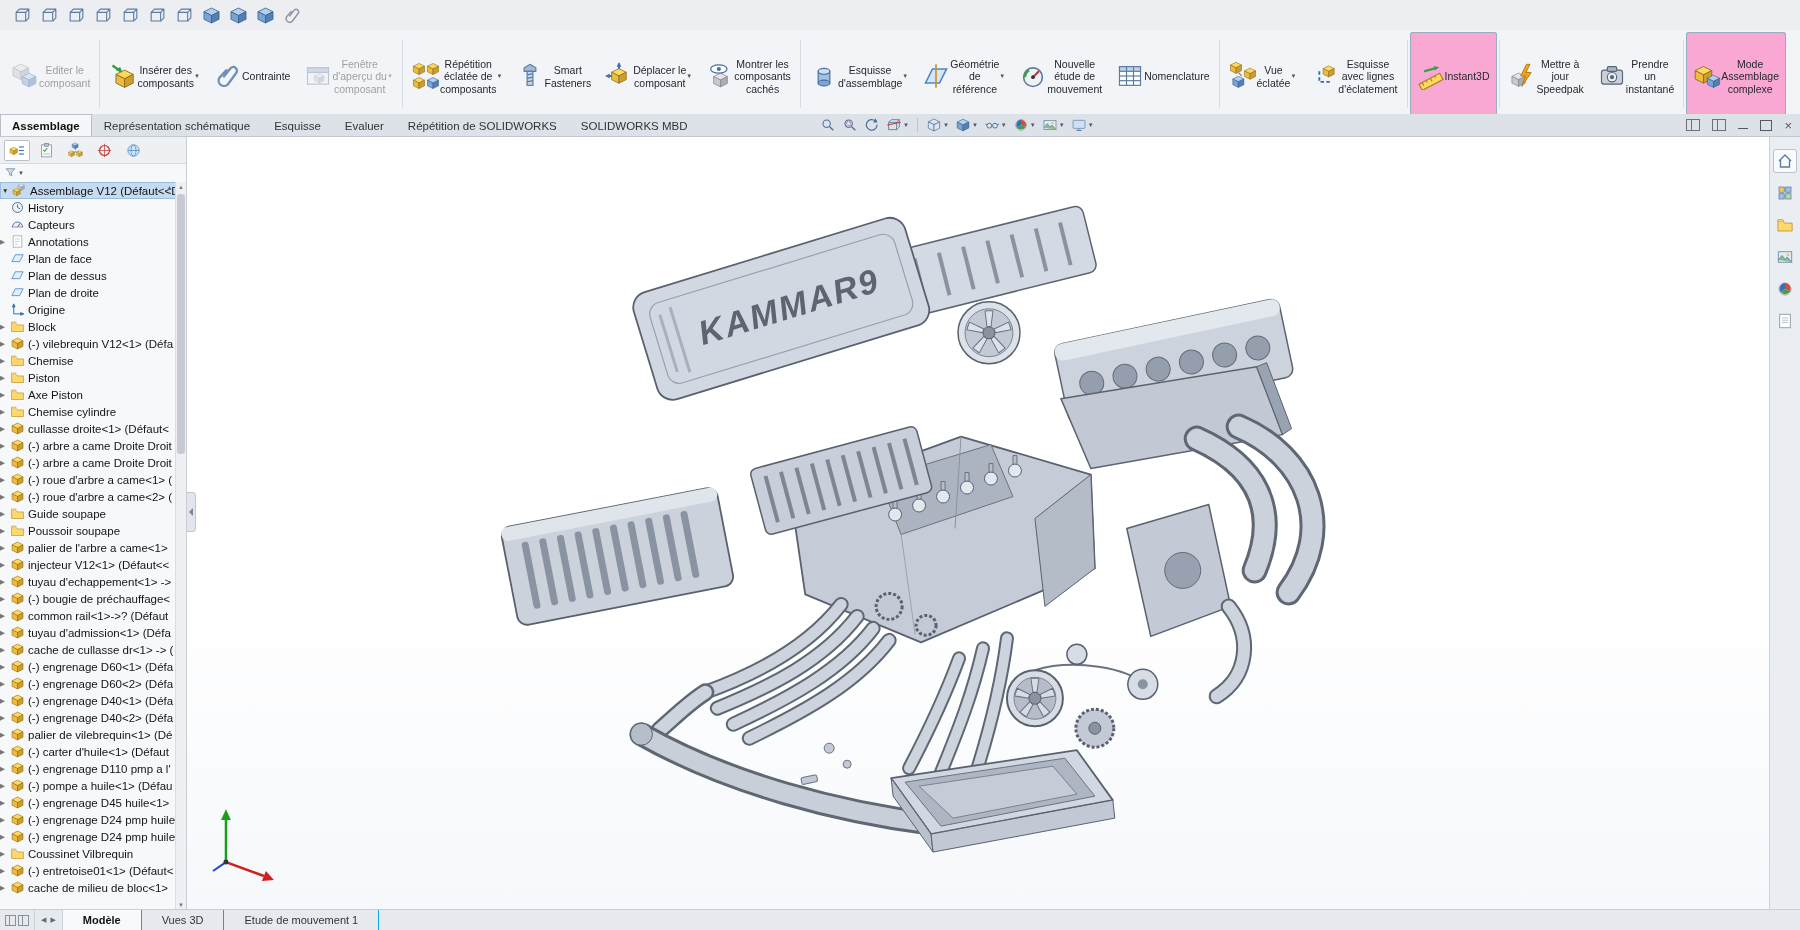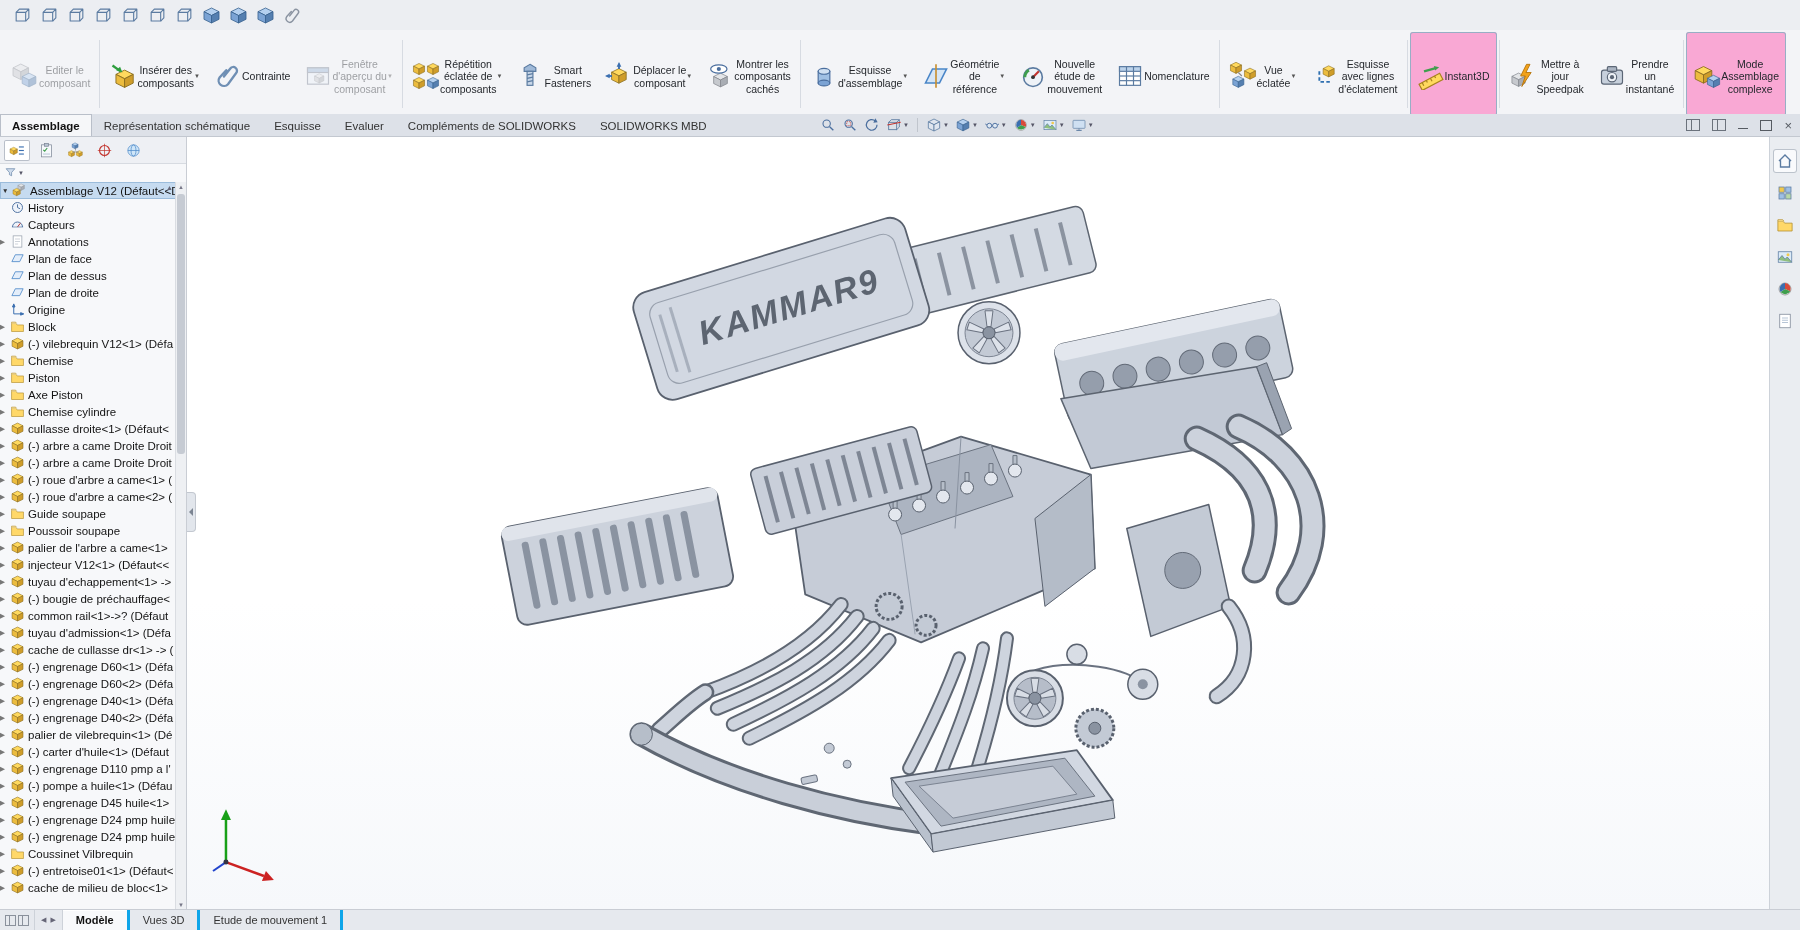--- a/index.html
+++ b/index.html
@@ -81,21 +81,21 @@
   .tpicon.first{background:#f9fafc;box-shadow:inset 0 0 0 1px #bcc3cc}
   .tpicon svg{width:18px;height:18px}
 
   
   .statusbar{position:absolute;bottom:0;left:0;right:0;height:20px;background:#e6e9ee;
     border-top:1px solid #c9cdd4;display:flex;align-items:stretch;font-size:11px;color:#333}
   .splitboxes{display:flex;align-items:center;gap:2px;padding:0 5px;border-right:1px solid #cdd2d9}
   .sbox{width:9px;height:9px;border:1px solid #8a919c;position:relative}
   .sbox:before{content:"";position:absolute;left:3px;top:0;bottom:0;width:1px;background:#8a919c}
   .navarrs{display:flex;align-items:center;gap:4px;padding:0 6px;color:#667;font-size:7px;border-right:1px solid #cdd2d9}
-  .mtab{display:flex;align-items:center;padding:0 13px;border-right:3px solid #0ea5e9}
+  .mtab{display:flex;align-items:center;padding:0 20px;border-right:1px solid #0ea5e9}
   .mtab.active{background:#f8f9fb;box-shadow:inset 0 1px 0 #fff;font-weight:bold;color:#111}
 </style>
 </head>
 <body>
 
 <div class="qat">
     <span class="qicon">
       <span>
         <svg viewBox="0 0 24 24">
           <g fill="none" stroke="#5b7ba1" stroke-width="1.4" stroke-linejoin="round">
@@ -509,21 +509,21 @@
 complexe</span>
     </div>
   </div>
 
 <div class="tabstrip">
   <div class="ctabs">
       <div class="ctab active">Assemblage</div>
       <div class="ctab">Représentation schématique</div>
       <div class="ctab">Esquisse</div>
       <div class="ctab">Evaluer</div>
-      <div class="ctab">Compléments de SOLIDWORKS</div>
+      <div class="ctab">Répétition de SOLIDWORKS</div>
       <div class="ctab">SOLIDWORKS MBD</div>
     </div>
   <div class="headsup">
       <span class="hicon">
         <span>
           <svg viewBox="0 0 24 24">
             <circle cx="10" cy="10" r="5.5" fill="none" stroke="#4a6e9e" stroke-width="1.6"></circle>
             <line x1="14.5" y1="14.5" x2="20" y2="20" stroke="#4a6e9e" stroke-width="2"></line>
           </svg>
         </span>

